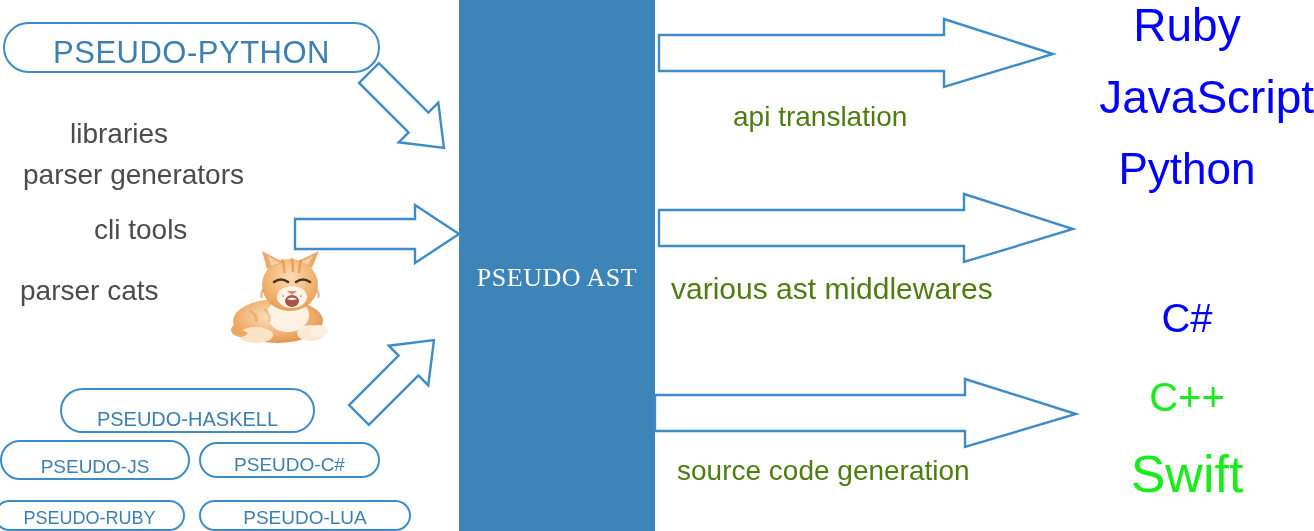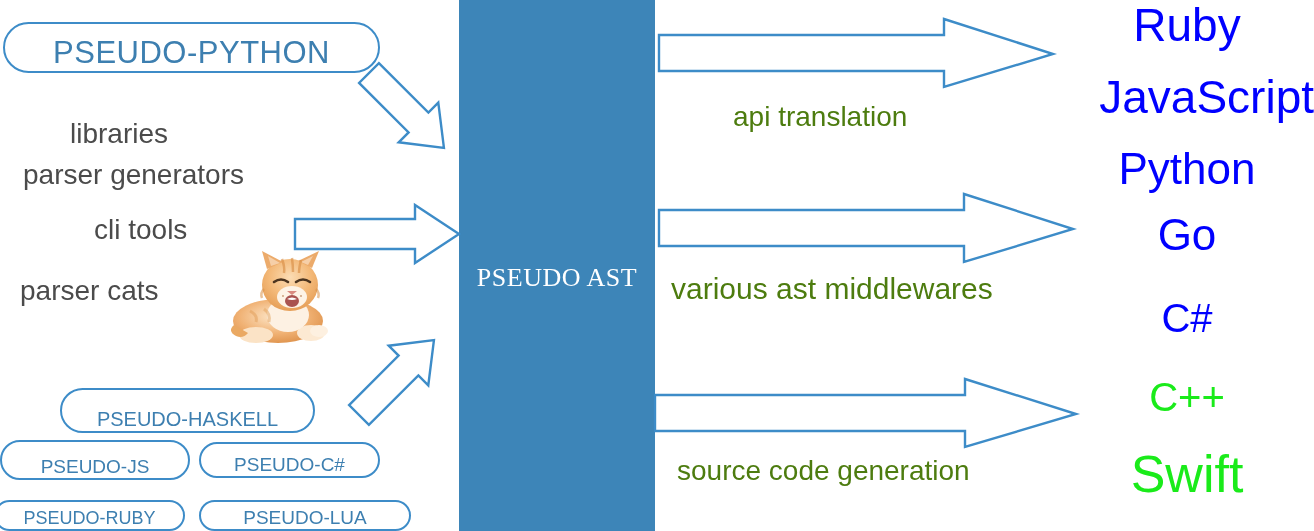--- a/index.html
+++ b/index.html
@@ -227,18 +227,17 @@
     <polygon points="0,18 310,18 310,2 421,37 310,70 310,54 0,54" fill="#ffffff" stroke="#3d8cc8" stroke-width="2.4" stroke-linejoin="miter"></polygon>
   </svg>
 
   <div class="mid-label" id="label-api">api translation</div>
   <div class="mid-label" id="label-mid">various  ast middlewares</div>
   <div class="mid-label" id="label-src">source code generation</div>
 
   <div class="lang" id="lang-ruby">Ruby</div>
   <div class="lang" id="lang-javascript">JavaScript</div>
   <div class="lang" id="lang-python">Python</div>
-  <div class="lang" id="lang-go">Go</div>
   <div class="lang" id="lang-csharp">C#</div>
   <div class="lang" id="lang-cpp">C++</div>
   <div class="lang" id="lang-swift">Swift</div>
 
 </div>
 
 </body></html>

